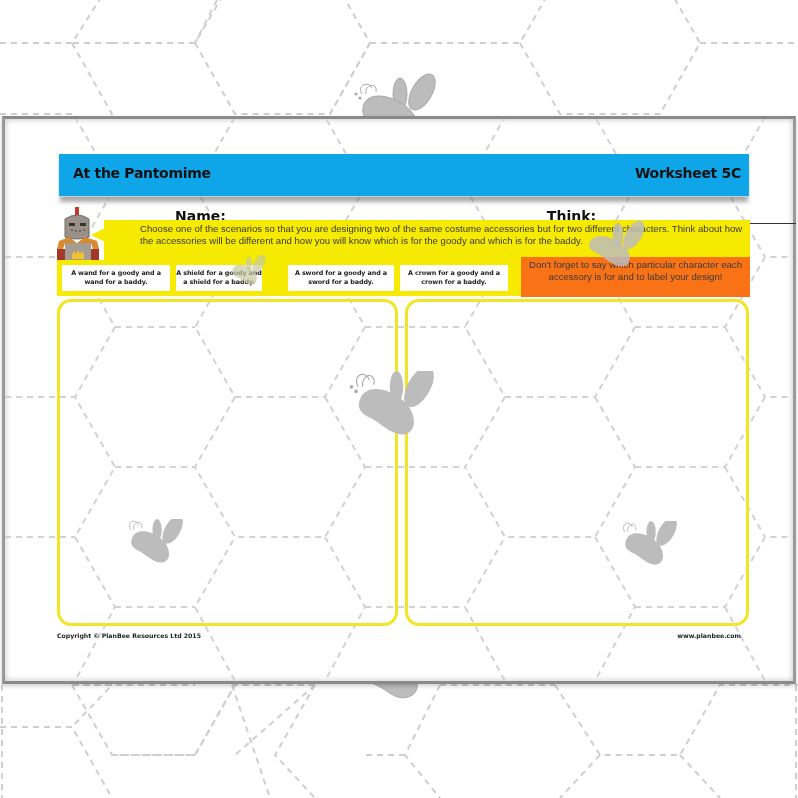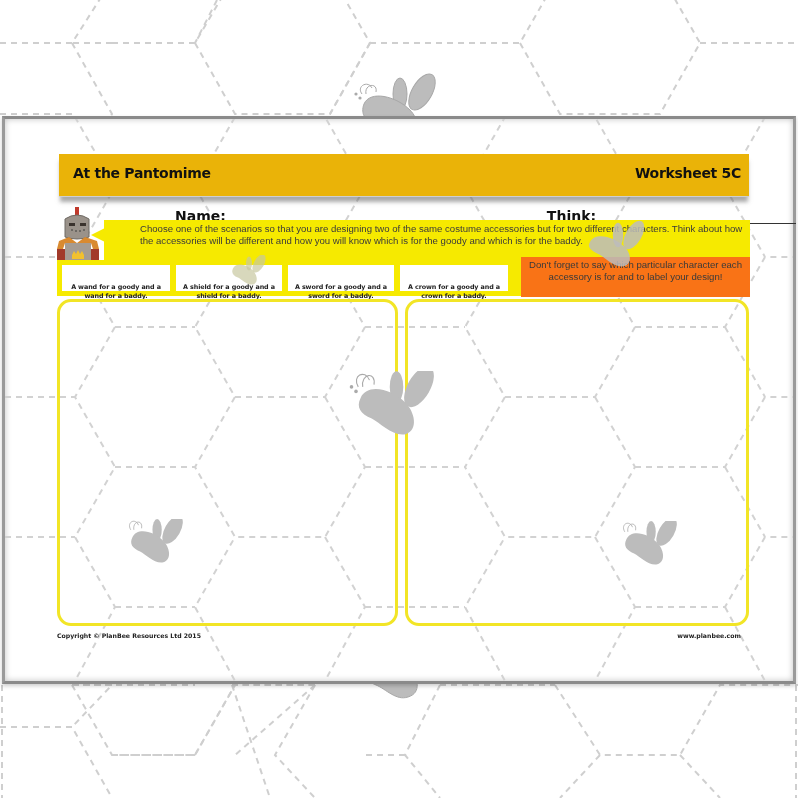--- a/index.html
+++ b/index.html
@@ -13,21 +13,21 @@
     background: #ffffff;
     border-top: 3px solid #8a8a8a; border-bottom: 3px solid #8a8a8a;
     border-left: 3px solid #9a9a9a; border-right: 3px solid #9a9a9a;
     box-shadow: inset 0 0 6px rgba(0,0,0,0.25), 0 2px 4px rgba(0,0,0,0.2);
     z-index: 1;
   }
   .sheet-hex { position: absolute; left: 0; top: 0; width: 788px; height: 562px; }
 
   .title-band {
     position: absolute; left: 54px; top: 35px; width: 690px; height: 43px;
-    background: #eab308;
+    background: #0ea5e9;
     box-shadow: 0 6px 4px -1px rgba(100,100,100,0.55);
     border-bottom: 1px solid #cfcfcf;
   }
   .title-left {
     position: absolute; left: 14px; top: 11px;
     font-family: "DejaVu Sans", sans-serif; font-weight: bold; font-size: 14px; color: #111;
     letter-spacing: -0.3px;
   }
   .title-right {
     position: absolute; right: 8px; top: 11px;
@@ -55,21 +55,21 @@
     font-size: 9.6px; line-height: 12px; color: #3a3a3a; text-align: left;
   }
 
   .options-band {
     position: absolute; left: 52px; top: 141px; width: 464px; height: 36px;
     background: #f6ea00;
   }
   .option {
     position: absolute; top: 146px; height: 26px; background: #ffffff;
     font-family: "DejaVu Sans", sans-serif; font-weight: bold; font-size: 6.4px; line-height: 8.5px;
-    color: #222; text-align: center; padding-top: 18px; letter-spacing: -0.1px;
+    color: #222; text-align: center; padding-top: 4px; letter-spacing: -0.1px;
   }
   .reminder {
     position: absolute; left: 516px; top: 138px; width: 229px; height: 40px;
     background: #f97316;
     font-size: 9.6px; line-height: 12px; color: #3a3a3a; text-align: center; padding-top: 2px;
   }
 
   .design-box {
     position: absolute; top: 180px; height: 327px;
     border: 3px solid #f2e526; border-radius: 14px; background: transparent;
@@ -207,21 +207,21 @@
     <rect x="36" y="42" width="8" height="18" fill="#a23a2a"></rect>
     <path d="M17 48 L19 44 L21 47 L23 43 L25 47 L27 44 L29 48 L29 52 L17 52 Z" fill="#f2c12e"></path>
   </svg>
 
   <div class="instr-pointer"></div>
   <div class="instr-band"></div>
   <div class="instr-text">Choose one of the scenarios so that you are designing two of the same costume accessories but for two different characters. Think about how the accessories will be different and how you will know which is for the goody and which is for the baddy.</div>
 
   <div class="options-band"></div>
   <div class="option" style="left:57px; width:108px;">A wand for a goody and a wand for a baddy.</div>
-  <div class="option" style="left:171px; width:106px;">A shield for a goody and a shield for a baddy.</div>
+  <div class="option" style="left:171px; width:86px;">A shield for a goody and a shield for a baddy.</div>
   <div class="option" style="left:283px; width:106px;">A sword for a goody and a sword for a baddy.</div>
   <div class="option" style="left:395px; width:108px;">A crown for a goody and a crown for a baddy.</div>
 
   <div class="reminder">Don't forget to say which particular character each accessory is for and to label your design!</div>
 
   <div class="design-box" style="left:52px; width:341px;"></div>
   <div class="design-box" style="left:400px; width:344px;"></div>
 
   <svg class="bee" style="left:578px; top:100px; width:70px; height:60px;" viewBox="0 0 80 60">
     <ellipse cx="40" cy="14" rx="6" ry="14" fill="#bcbcbc" opacity="0.85"></ellipse>

